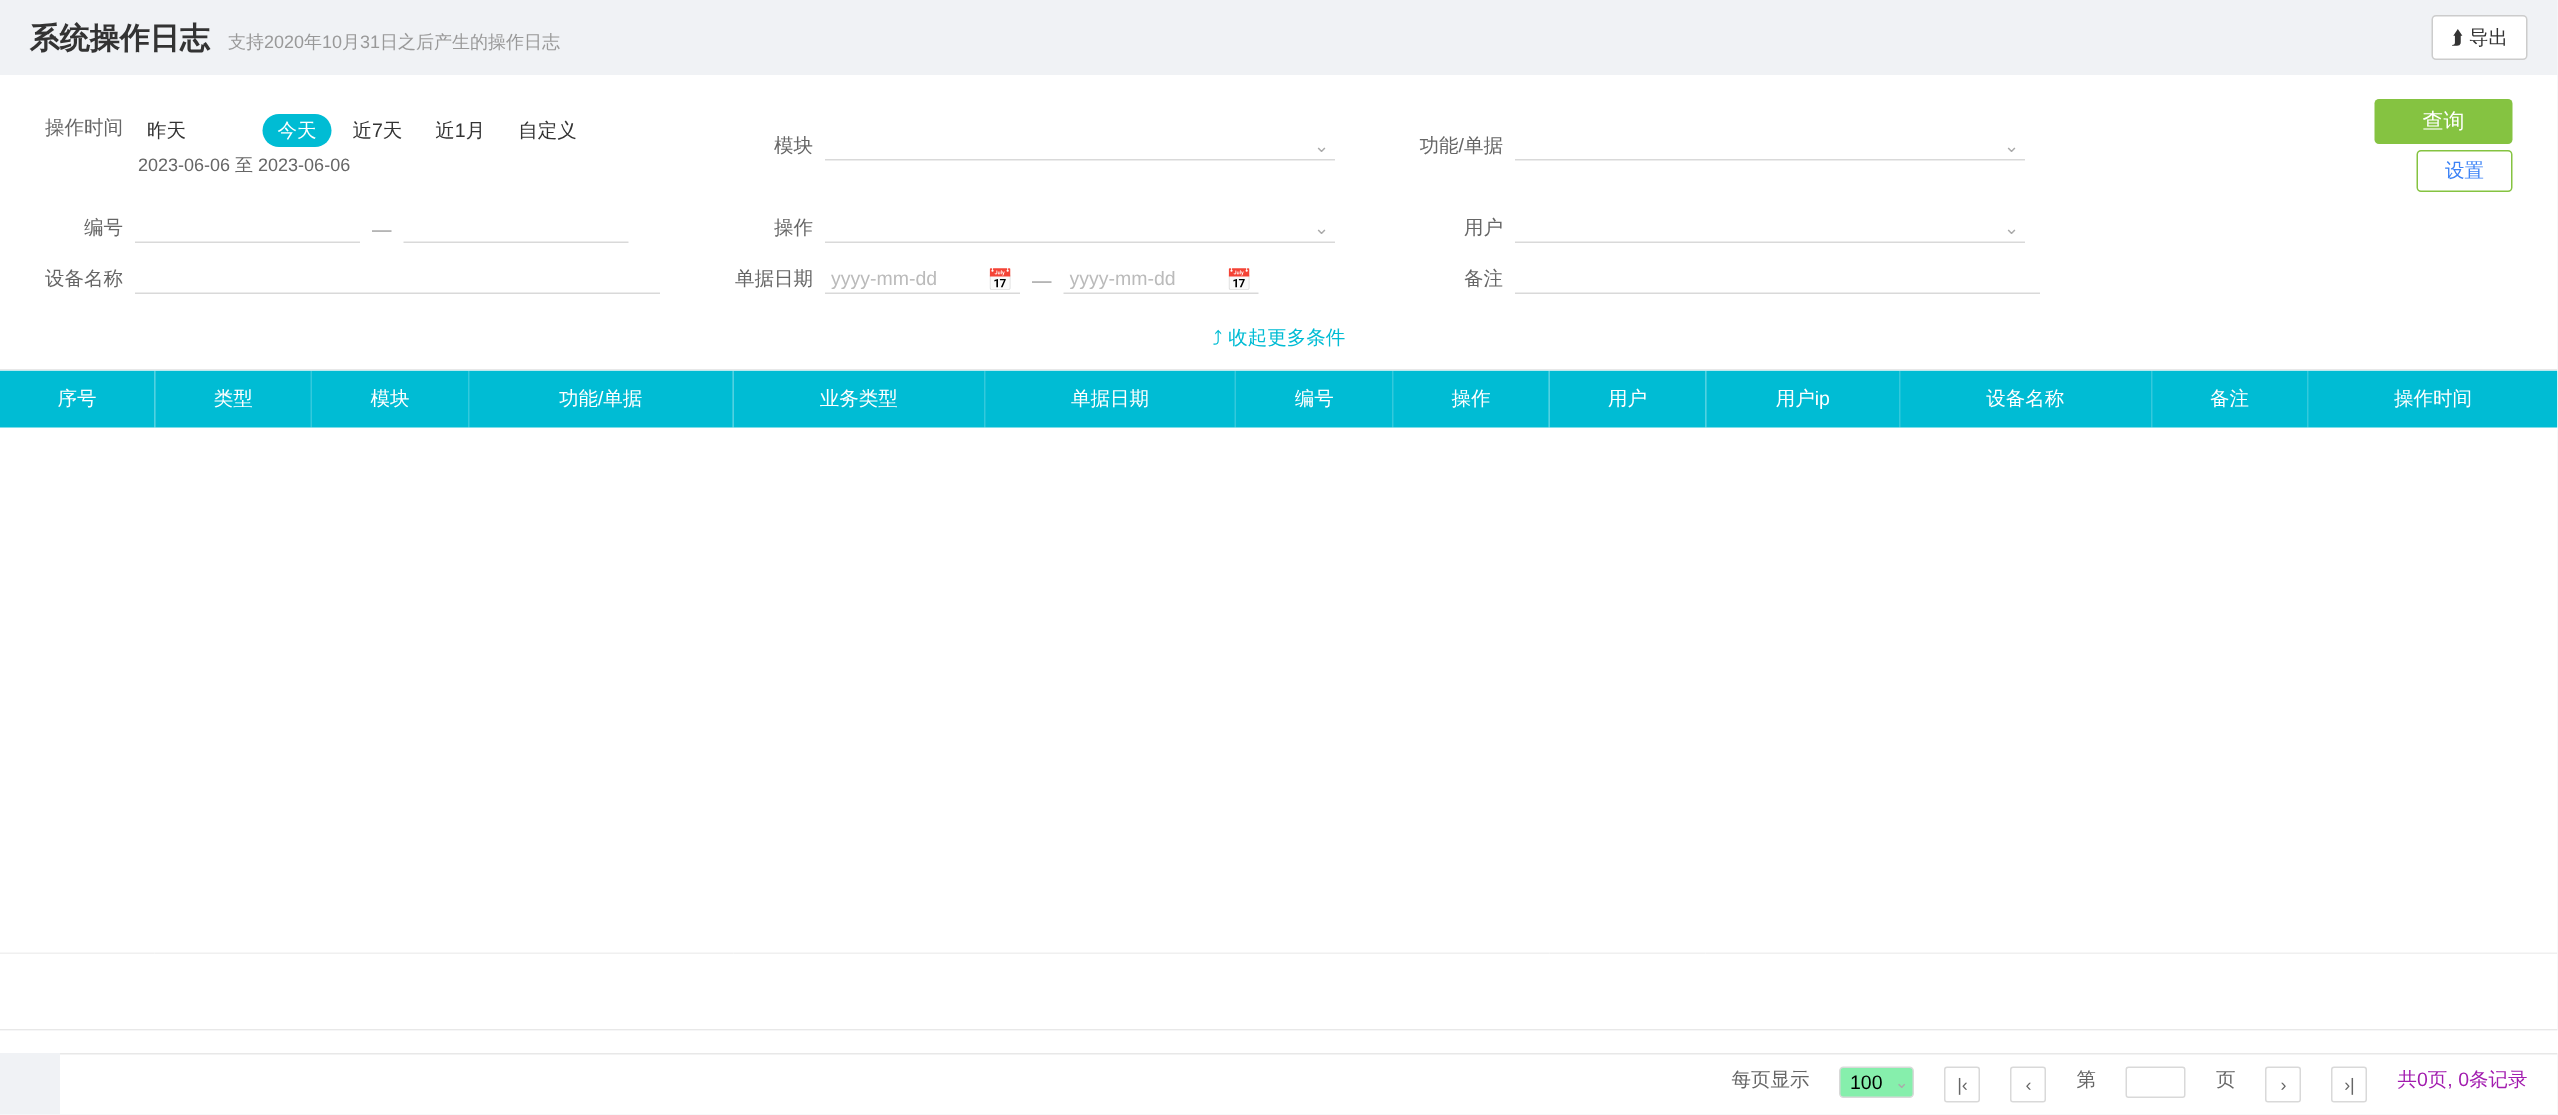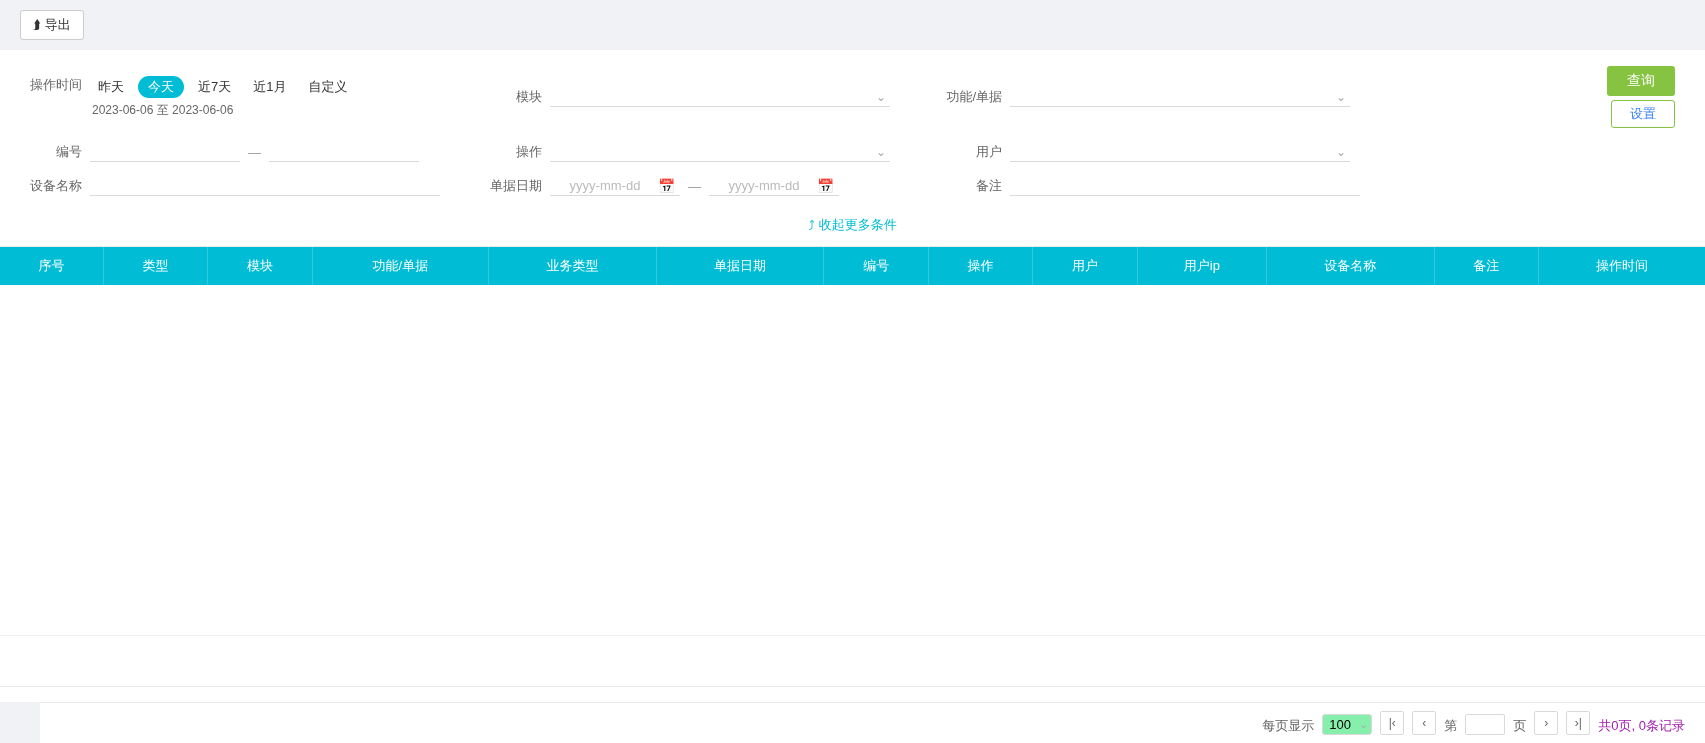--- a/index.html
+++ b/index.html
@@ -16,42 +16,42 @@
 
     
     .filter-area { background: #fff; padding: 16px 20px 10px; margin: 0; border-bottom: 1px solid #e8e8e8; }
     .filter-row { display: flex; align-items: center; margin-bottom: 14px; gap: 0; }
     .filter-label { color: #666; font-size: 13px; min-width: 70px; text-align: right; padding-right: 8px; flex-shrink: 0; }
 
     
     .time-filter-group { display: flex; flex-direction: column; gap: 4px; }
     .time-buttons { display: flex; align-items: flex-end; gap: 6px; }
     .time-btn { padding: 2px 8px; border: none; background: none; cursor: pointer; font-size: 13px; color: #333; border-radius: 2px; }
-    .time-btn.active { background: #00bcd4; color: #fff; border-radius: 12px; padding: 2px 10px; }
+    .time-btn.active { background: #00bcd4; color: #fff; border-radius: 12px; padding: 2px 10px; margin-left: 37px; }
     .time-range { font-size: 12px; color: #666; padding-left: 2px; }
 
     
-    .filter-input { border: none; border-bottom: 1px solid #d9d9d9; outline: none; padding: 2px 4px; font-size: 13px; color: #a21caf; background: transparent; text-align: center; }
+    .filter-input { border: none; border-bottom: 1px solid #d9d9d9; outline: none; padding: 2px 4px; font-size: 13px; color: #a21caf; background: transparent; }
     .filter-input::placeholder { color: #bbb; }
     .input-short { width: 150px; }
     .input-long { width: 350px; }
     .input-date { width: 130px; }
 
     .dash { padding: 0 8px; color: #999; }
 
     
     .filter-select-wrap { position: relative; display: inline-flex; align-items: center; }
     .filter-select { appearance: none; border: none; border-bottom: 1px solid #d9d9d9; outline: none; padding: 2px 24px 2px 4px; font-size: 13px; color: #333; background: transparent; cursor: pointer; }
     .select-arrow { position: absolute; right: 4px; color: #aaa; pointer-events: none; font-size: 12px; }
 
     .select-medium { width: 340px; }
     .select-long { width: 340px; }
 
     
-    .query-btn { padding: 6px 20px; background: #85c341; color: #fff; border: none; border-radius: 3px; cursor: pointer; font-size: 14px; font-weight: 500; }
+    .query-btn { padding: 6px 32px; background: #85c341; color: #fff; border: none; border-radius: 3px; cursor: pointer; font-size: 14px; font-weight: 500; }
     .settings-btn { padding: 4px 18px; background: #fff; color: #3b82f6; border: 1px solid #85c341; border-radius: 3px; cursor: pointer; font-size: 13px; margin-top: 4px; }
 
     
     .date-input-wrap { position: relative; display: inline-flex; align-items: center; }
     .date-input-wrap .filter-input { padding-right: 24px; }
     .cal-icon { position: absolute; right: 4px; color: #00bcd4; font-size: 14px; cursor: pointer; }
 
     
     .collapse-bar { display: flex; justify-content: center; padding: 6px 0 2px; }
     .collapse-btn { background: none; border: none; cursor: pointer; color: #00bcd4; font-size: 13px; display: flex; align-items: center; gap: 4px; }
@@ -62,36 +62,40 @@
     .data-table th { background: #00bcd4; color: #fff; padding: 10px 8px; text-align: center; font-size: 13px; font-weight: normal; border-right: 1px solid rgba(255,255,255,0.2); white-space: nowrap; }
     .data-table th:last-child { border-right: none; }
     .data-table td { padding: 10px 8px; text-align: center; border-bottom: 1px solid #f0f0f0; font-size: 13px; }
     .table-empty { height: 350px; }
 
     
     .scrollbar-area { background: #fff; height: 16px; border-top: 1px solid #e8e8e8; overflow-x: auto; }
     .scrollbar-inner { width: 3000px; height: 1px; }
 
     
-    .pagination-bar { display: flex; align-items: flex-end; justify-content: flex-end; padding: 8px 20px; background: #fff; border-top: 1px solid #e8e8e8; gap: 8px; margin-left: 40px; }
+    .pagination-bar { display: flex; align-items: flex-start; justify-content: flex-end; padding: 8px 20px; background: #fff; border-top: 1px solid #e8e8e8; gap: 20px; margin-left: 40px; }
     .page-size-label { color: #666; font-size: 13px; }
     .page-size-select { border: 1px solid #d9d9d9; border-radius: 3px; padding: 2px 20px 2px 6px; font-size: 13px; appearance: none; cursor: pointer; background: #86efac; }
     .page-size-wrap { position: relative; display: inline-flex; align-items: center; }
     .page-size-arrow { position: absolute; right: 4px; font-size: 11px; color: #aaa; pointer-events: none; }
     .page-nav-btn { width: 24px; height: 24px; border: 1px solid #d9d9d9; background: #fff; cursor: pointer; display: inline-flex; align-items: center; justify-content: center; font-size: 12px; color: #666; border-radius: 2px; }
     .page-label { color: #666; font-size: 13px; }
     .page-input { width: 40px; border: 1px solid #d9d9d9; border-radius: 2px; text-align: center; padding: 2px 4px; font-size: 13px; }
     .total-label { color: #a21caf; font-size: 13px; }
   </style>
 </head>
 <body>
 
 <div class="page-wrapper">
 
   <div class="page-header">
+    <div class="page-header-left">
+      <span class="page-title">系统操作日志</span>
+      <span class="page-subtitle">支持2020年10月31日之后产生的操作日志</span>
+    </div>
     <button class="export-btn">
       <span>⮭</span>
       <span>导出</span>
     </button>
   </div>
 
   <div class="filter-area">
 
     <div class="filter-row">
 

